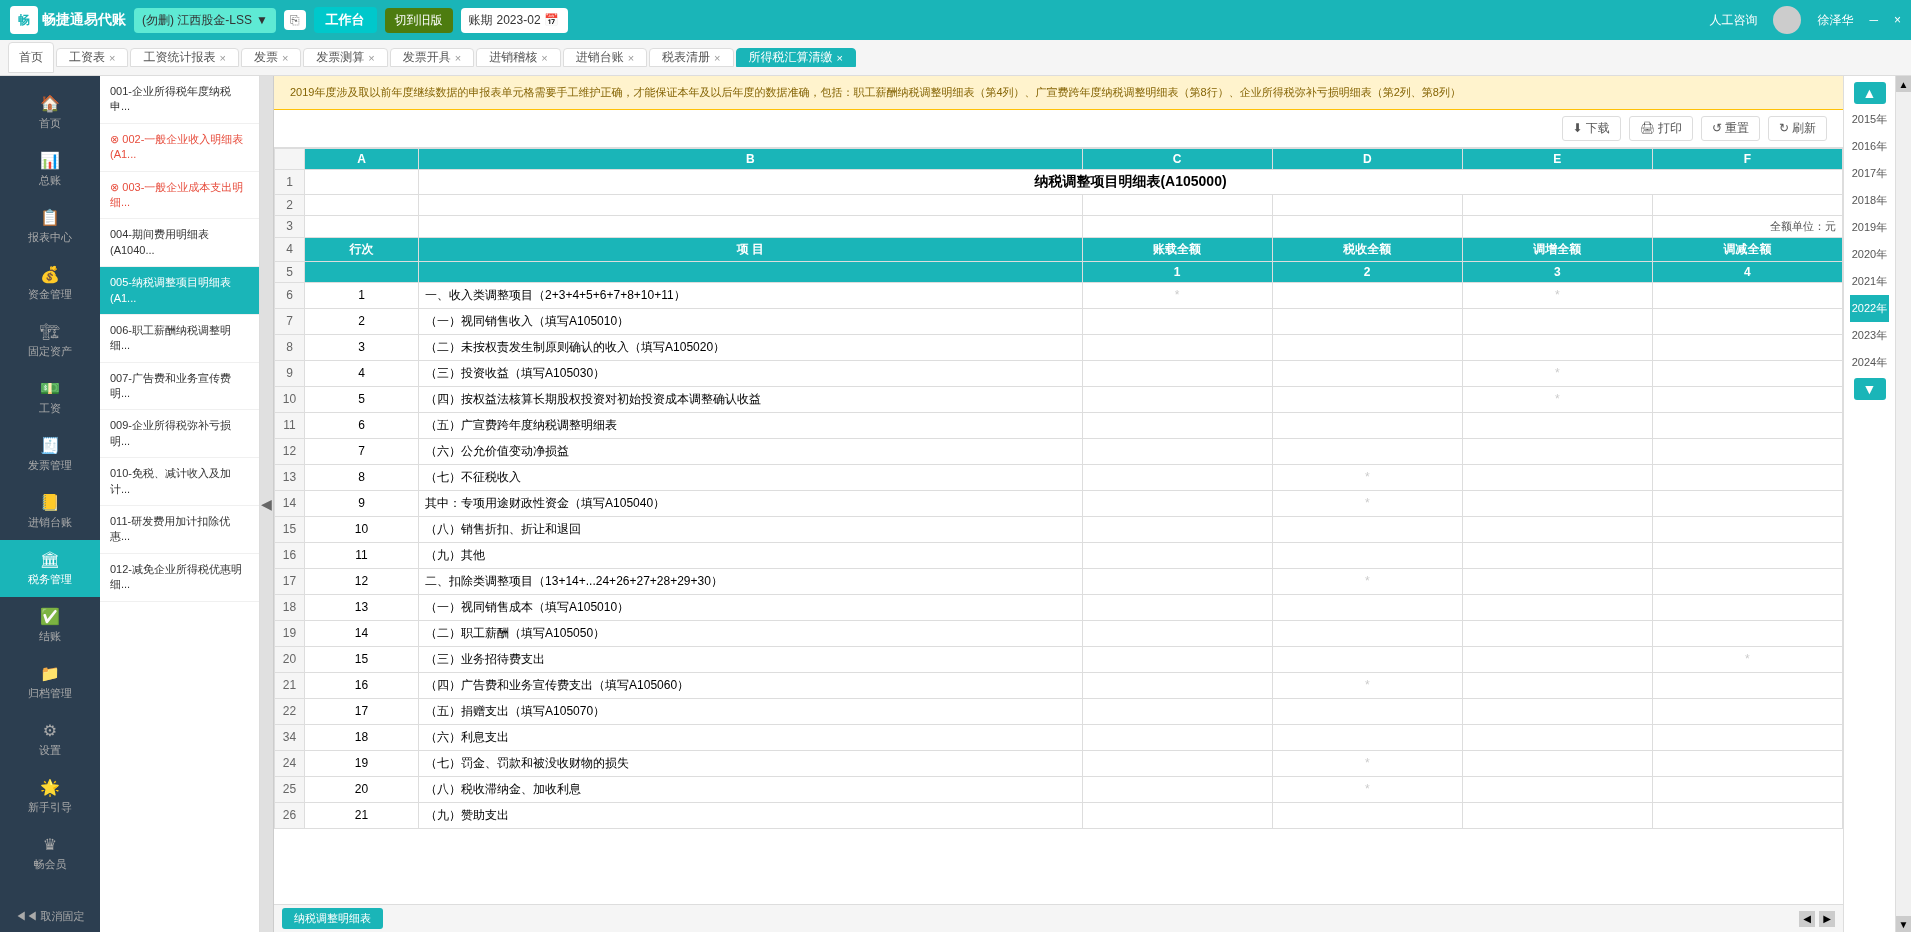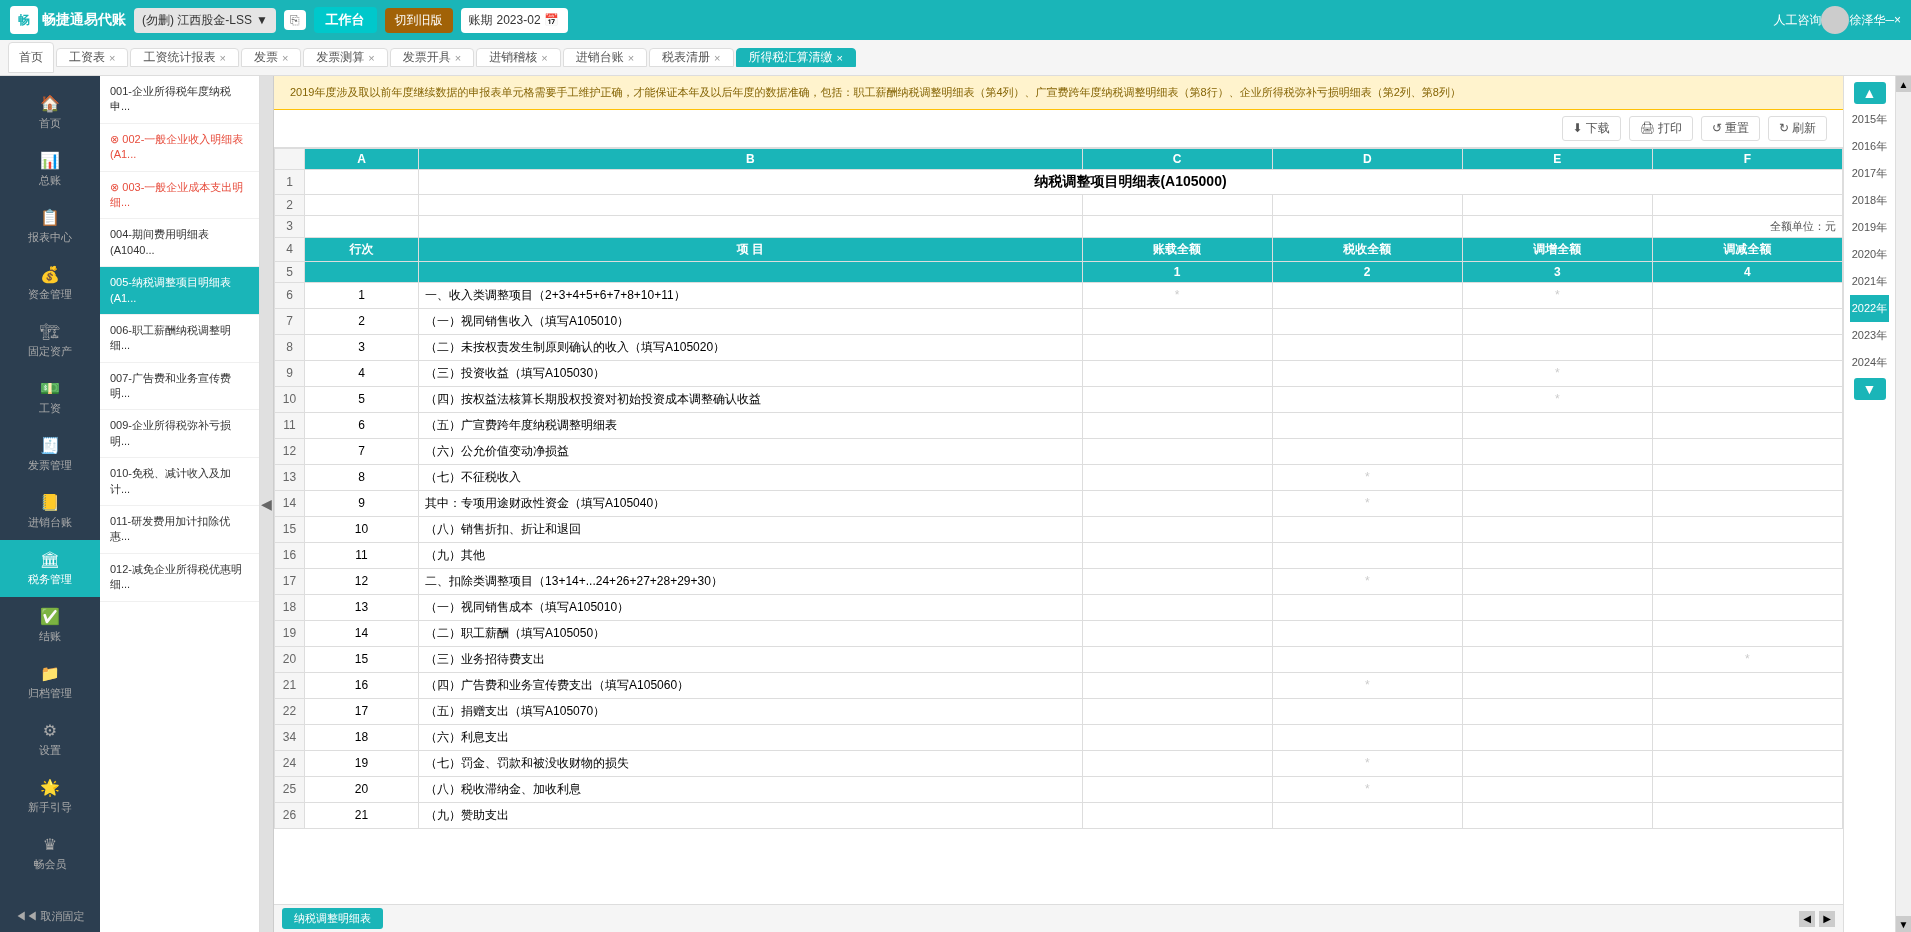--- a/index.html
+++ b/index.html
@@ -2,26 +2,26 @@
 <html><head>
   <meta charset="utf-8">
   <style>
     * { box-sizing: border-box; margin: 0; padding: 0; }
     body { font-family: 'Microsoft YaHei', Arial, sans-serif; font-size: 12px; background: #f0f2f5; display: flex; flex-direction: column; height: 932px; overflow: hidden; }
 
     
     .top-bar { background: #1ab5b8; height: 40px; display: flex; align-items: center; padding: 0 10px; gap: 8px; flex-shrink: 0; }
     .logo { color: white; font-size: 14px; font-weight: bold; display: flex; align-items: center; gap: 4px; min-width: 100px; }
     .logo-icon { width: 28px; height: 28px; background: white; border-radius: 4px; display: flex; align-items: center; justify-content: center; color: #1ab5b8; font-weight: bold; font-size: 12px; }
-    .company-selector { background: #e5e5e5; border-radius: 4px; padding: 4px 8px; font-size: 12px; color: #333; display: flex; align-items: center; gap: 4px; cursor: pointer; max-width: 200px; }
+    .company-selector { background: #5eead4; border-radius: 4px; padding: 4px 8px; font-size: 12px; color: #333; display: flex; align-items: center; gap: 4px; cursor: pointer; max-width: 200px; }
     .icon-btn { background: white; border: none; border-radius: 4px; padding: 3px 6px; cursor: pointer; font-size: 12px; color: #666; }
     .workbench-btn { background: #00c8cb; color: white; border: none; border-radius: 4px; padding: 4px 12px; cursor: pointer; font-size: 13px; font-weight: bold; }
-    .old-version-btn { background: #a16207; color: white; border: none; border-radius: 4px; padding: 4px 10px; cursor: pointer; font-size: 12px; }
+    .old-version-btn { background: #4d7c0f; color: white; border: none; border-radius: 4px; padding: 4px 10px; cursor: pointer; font-size: 12px; }
     .period-selector { background: white; border-radius: 4px; padding: 4px 8px; font-size: 12px; color: #333; display: flex; align-items: center; gap: 4px; }
-    .top-right { margin-left: auto; display: flex; align-items: center; gap: 0; color: white; font-size: 12px; }
+    .top-right { margin-left: auto; display: flex; align-items: center; gap: 16px; color: white; font-size: 12px; }
     .avatar { width: 28px; height: 28px; background: #ccc; border-radius: 50%; display: inline-block; }
 
     
     .tab-bar { background: #f5f5f5; height: 36px; display: flex; align-items: center; padding: 0 8px; border-bottom: 1px solid #ddd; flex-shrink: 0; gap: 2px; overflow-x: auto; }
     .tab { padding: 0 12px; background: white; border: 1px solid #ddd; border-radius: 4px 4px 0 0; cursor: pointer; font-size: 12px; color: #555; white-space: nowrap; display: flex; align-items: center; gap: 4px; }
     .tab.active { background: #1ab5b8; color: white; border-color: #1ab5b8; }
     .tab-close { color: #999; font-size: 11px; cursor: pointer; }
     .tab.active .tab-close { color: white; }
     .tab-home { padding: 6px 10px; }
 

